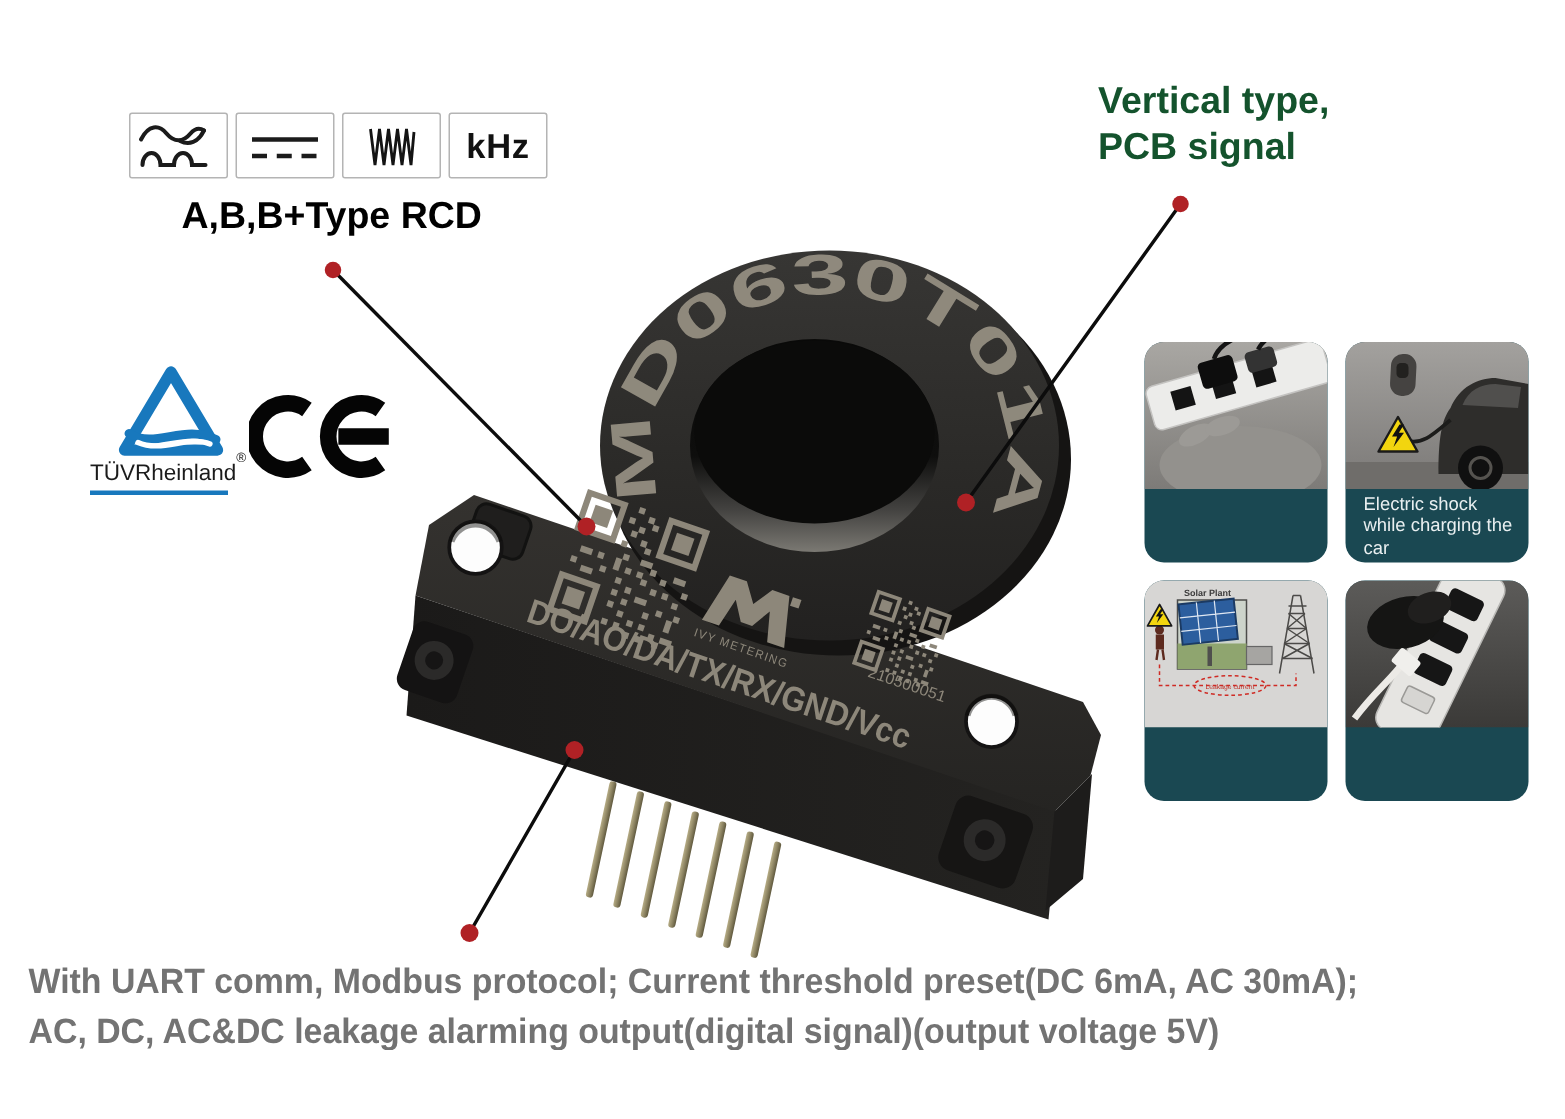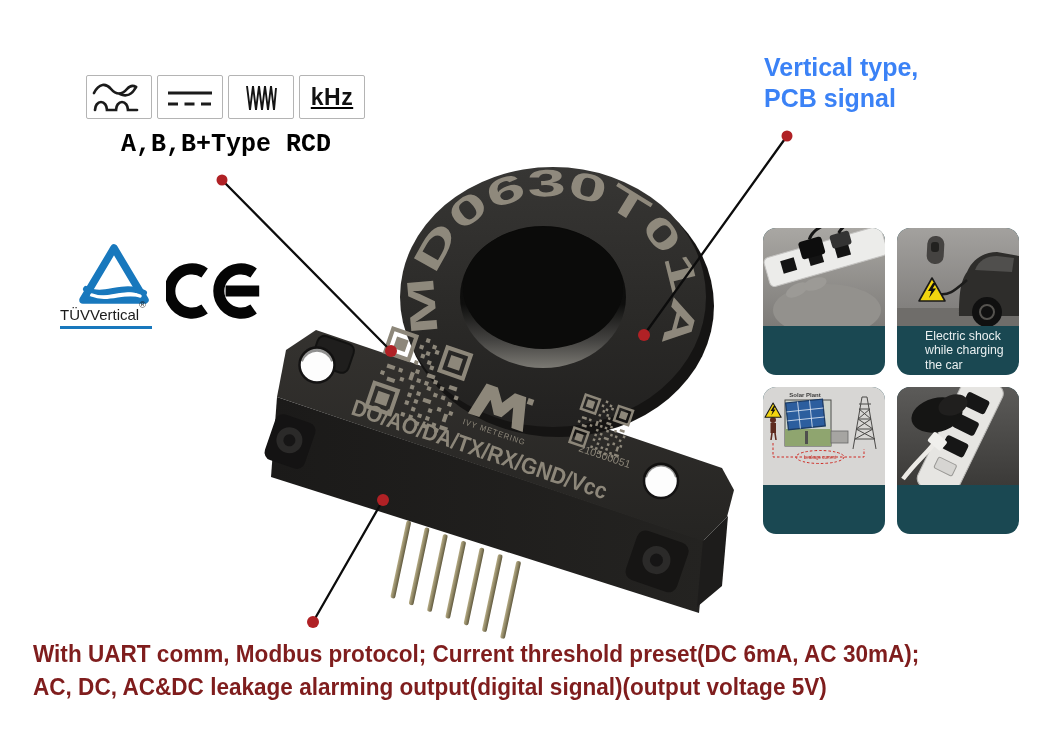--- a/index.html
+++ b/index.html
@@ -1,41 +1,41 @@
 <!DOCTYPE html>
 <html><head>
 <meta charset="utf-8">
 <style>
   html,body{margin:0;padding:0;background:#fff;width:1043px;height:746px;overflow:hidden;
     font-family:"Liberation Sans","DejaVu Sans",sans-serif;-webkit-font-smoothing:antialiased;}
   .abs{position:absolute;}
   
   .icon-row{position:absolute;left:86px;top:75px;display:flex;gap:5px;}
   .wave-box{width:66px;height:44px;border:1.5px solid #b4b4b4;border-radius:2px;background:#fff;
-    display:flex;align-items:center;justify-content:center;box-sizing:border-box;text-decoration:underline;}
+    display:flex;align-items:center;justify-content:center;box-sizing:border-box;}
   .khz{font-size:23px;font-weight:bold;color:#111;letter-spacing:.5px;}
-  .rcd-caption{position:absolute;left:121px;top:130px;font-size:25px;font-weight:bold;color:#000;font-family:Liberation Mono, monospace;}
-  .vert-callout{position:absolute;left:764px;top:52px;font-size:25px;font-weight:bold;color:#3b82f6;line-height:31px;}
+  .rcd-caption{position:absolute;left:121px;top:130px;font-size:25px;font-weight:bold;color:#000;}
+  .vert-callout{position:absolute;left:732px;top:52px;font-size:25px;font-weight:bold;color:#14532d;line-height:31px;}
   
   .tuv{position:absolute;left:60px;top:244px;width:120px;}
   .tuv-text{font-size:15px;color:#1b1b1b;white-space:nowrap;margin-top:2px;}
   .tuv-text b{font-weight:normal;}
   .tuv-text sup{font-size:9px;position:relative;top:-6px;}
   .tuv-rule{height:2.5px;background:#1878bd;width:92px;margin-top:3px;}
   .ce{position:absolute;left:166px;top:258px;}
   
   .hazard-grid{position:absolute;left:763px;top:228px;display:grid;grid-template-columns:122px 122px;
     grid-auto-rows:147px;gap:12px;}
   .hcard{border-radius:13px;overflow:hidden;background:#1a4852;display:flex;flex-direction:column;}
   .hphoto{height:98px;flex:none;}
   .hcap{flex:1;display:flex;align-items:center;justify-content:center;text-align:center;
-    color:#e9eff0;font-size:12.3px;line-height:14.5px;padding:0 8px;margin-left:16px;}
+    color:#e9eff0;font-size:12.3px;line-height:14.5px;padding:0 8px;}
   .hcap.left{justify-content:flex-start;text-align:left;padding-left:12px;padding-right:4px;}
   
-  .spec{position:absolute;left:33px;top:638px;color:#7f1d1d;}
+  .spec{position:absolute;left:19px;top:638px;color:#737373;}
   .spec-line{font-size:23.5px;font-weight:bold;line-height:33px;white-space:nowrap;
     transform:scaleX(.96);transform-origin:left;}
   svg{display:block;}
 </style>
 </head>
 <body>
 
 <div class="icon-row">
   <div class="wave-box">
     <svg width="60" height="40" viewBox="0 0 60 40">
@@ -65,21 +65,21 @@
   <div>Vertical type,</div>
   <div>PCB signal</div>
 </div>
 
 <div class="tuv">
   <svg width="72" height="60" viewBox="0 0 72 60" style="margin-left:18px">
     <path d="M36,4 L67,56 L5,56 Z" fill="none" stroke="#1878bd" stroke-width="7.5" stroke-linejoin="round"></path>
     <path d="M8,45 C26,56 44,38 66,49" fill="none" stroke="#1878bd" stroke-width="6" stroke-linecap="round"></path>
     <path d="M14,51 C30,58 48,46 62,52" fill="none" stroke="#ffffff" stroke-width="3.5" stroke-linecap="round"></path>
   </svg>
-  <div class="tuv-text"><b>TÜV</b><span>Vertical</span><sup>®</sup></div>
+  <div class="tuv-text"><b>TÜV</b><span>Rheinland</span><sup>®</sup></div>
   <div class="tuv-rule"></div>
 </div>
 
 <svg class="ce" width="98" height="66" viewBox="0 0 102 68">
   <path d="M40.2,15.2 A23,23 0 1 0 40.2,52.8" fill="none" stroke="#050505" stroke-width="11.5"></path>
   <path d="M91.2,15.2 A23,23 0 1 0 91.2,52.8" fill="none" stroke="#050505" stroke-width="11.5"></path>
   <path d="M62,34 H97" stroke="#050505" stroke-width="11.5"></path>
 </svg>
 
 <svg class="abs" style="left:0;top:0" width="1043" height="746" viewBox="0 0 1043 746">

